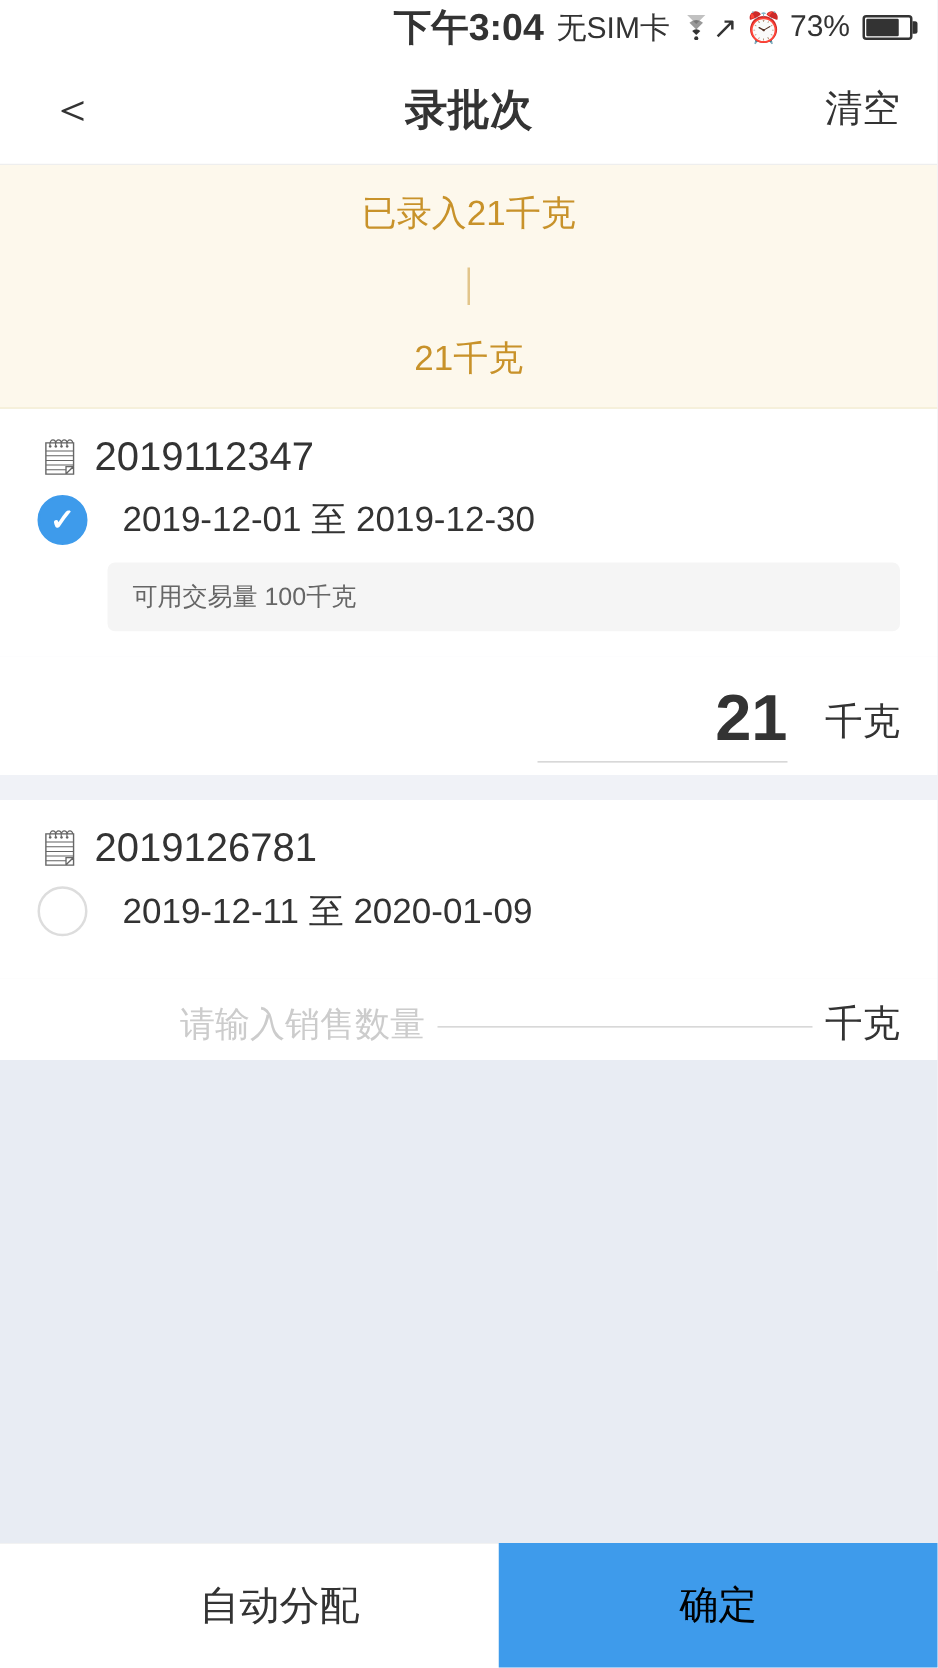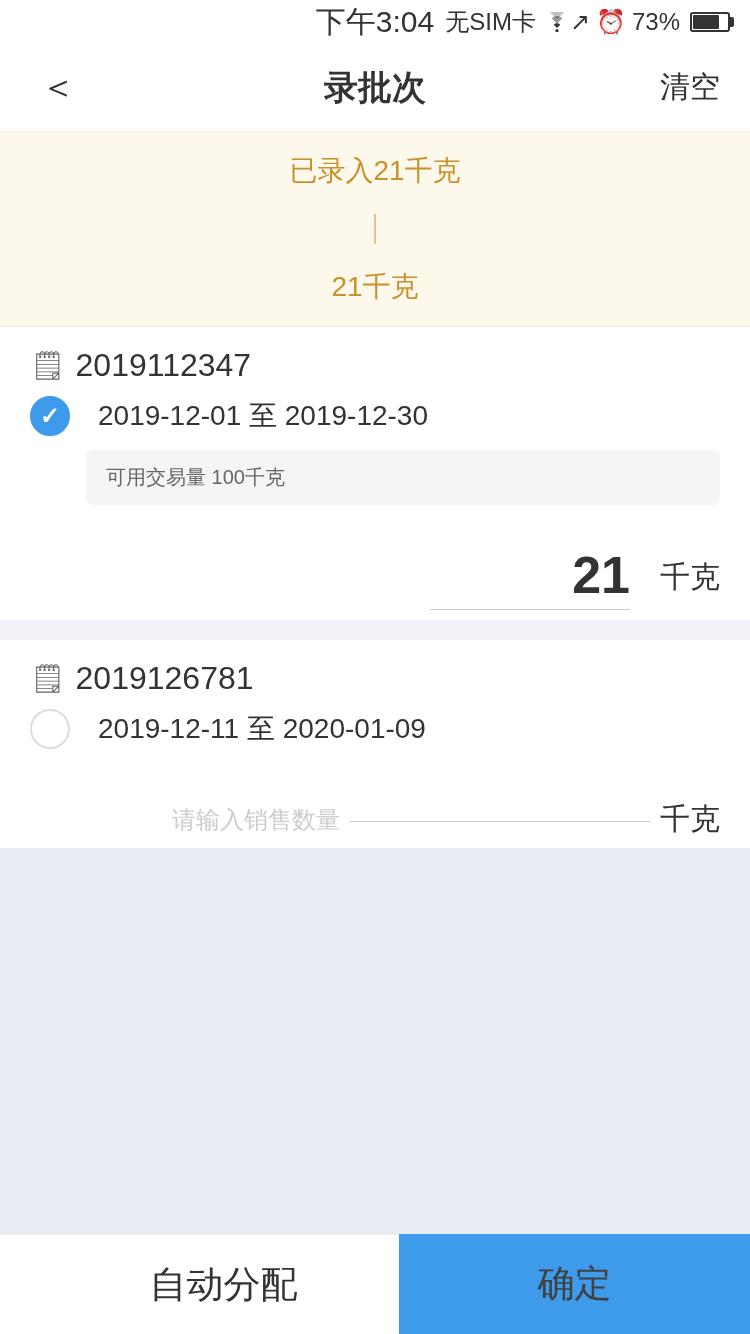--- a/index.html
+++ b/index.html
@@ -25,21 +25,21 @@
       font-weight: 500;
     }
     .status-left {
       display: flex;
       align-items: center;
       gap: 8px;
       font-size: 24px;
     }
     .status-center {
       font-size: 30px;
-      font-weight: 400;
+      font-weight: 700;
       position: absolute;
       left: 50%;
       transform: translateX(-50%);
     }
     .status-right {
       display: flex;
       align-items: center;
       gap: 6px;
       font-size: 24px;
     }
@@ -218,21 +218,21 @@
       font-size: 30px;
       color: #333;
       margin-left: 10px;
     }
 
     .section-divider {
       height: 20px;
       background: #f0f2f7;
     }
     .input-placeholder {
-      font-size: 24px;
+      font-size: 28px;
       color: #ccc;
       flex: 1;
       text-align: right;
     }
     .input-underline {
       width: 300px;
       height: 1px;
       background: #ccc;
       margin-top: 4px;
     }
@@ -255,35 +255,35 @@
       position: fixed;
       bottom: 0;
       width: 750px;
       background: #fff;
     }
     .btn-auto {
       flex: 1;
       display: flex;
       align-items: center;
       justify-content: center;
-      font-size: 37px;
+      font-size: 32px;
       color: #333;
       background: #fff;
       border: none;
       cursor: pointer;
       border-top: 1px solid #eee;
       padding-left: 48px;
     }
     .btn-confirm {
       flex: 1;
       display: flex;
       align-items: center;
       justify-content: center;
-      font-size: 37px;
-      color: #404040;
+      font-size: 31px;
+      color: #000000;
       background: #3e9beb;
       border: none;
       cursor: pointer;
     }
 
     .page-wrapper {
       display: flex;
       flex-direction: column;
       min-height: 1334px;
     }

